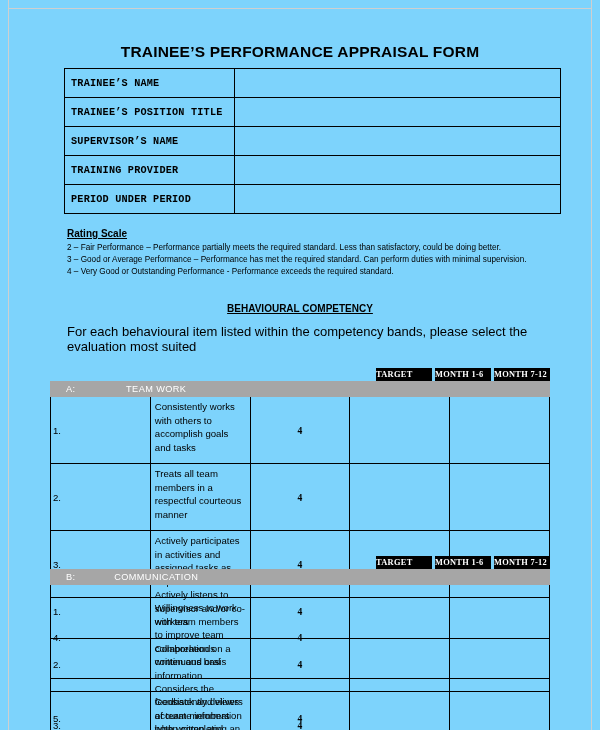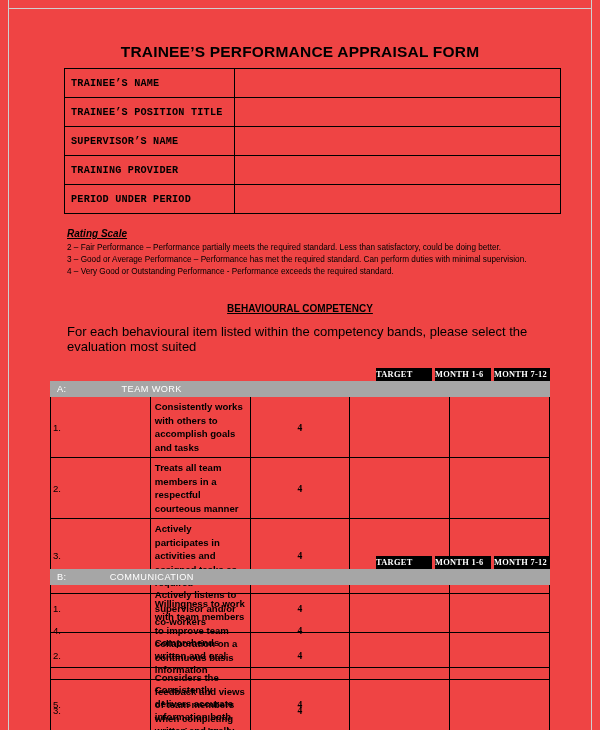--- a/index.html
+++ b/index.html
@@ -12,21 +12,21 @@
     height: 730px;
     font-family: "Liberation Sans", sans-serif;
     color: #000000;
     -webkit-font-smoothing: antialiased;
   }
   .page {
     position: relative;
     width: 600px;
     height: 730px;
     box-sizing: border-box;
-    background: #ef4444;
+    background: #7dd3fc;
     overflow: hidden;
   }
   
   .page-edge-left,
   .page-edge-right {
     position: absolute;
     top: 0;
     width: 1px;
     height: 730px;
     background: #cfcfcf;
@@ -82,21 +82,20 @@
   
   .rating-wrap {
     position: absolute;
     left: 67px;
     top: 228px;
     width: 480px;
   }
   .rating-title {
     font-size: 10px;
     font-weight: bold;
-    font-style: italic;
     text-decoration: underline;
     margin-bottom: 3px;
   }
   .rating-line {
     font-size: 8.2px;
     line-height: 12.1px;
     white-space: nowrap;
   }
 
   
@@ -152,36 +151,36 @@
     border-collapse: collapse;
     table-layout: fixed;
   }
   table.comp td {
     border: 1px solid #000000;
     font-size: 9.6px;
     vertical-align: middle;
   }
   
   td.c-num   { width: 16px;  padding: 3px 0 3px 2px; vertical-align: top; }
-  td.c-txt   { width: 310px; padding: 3px 4px 3px 4px; line-height: 13.5px; font-weight: bold; }
+  td.c-txt   { width: 310px; padding: 3px 4px 9px 4px; line-height: 13.5px; }
   td.c-tgt   { width: 58px;  text-align: center; font-weight: bold; font-size: 11px; font-family: "Liberation Serif", serif; }
   td.c-m1    { width: 58px; }
   td.c-m2    { width: 58px; }
 
   tr.band td {
     background: #a6a6a6;
     color: #ffffff;
     height: 14px;
     padding: 0;
     border: 1px solid #a6a6a6;
     font-size: 9.2px;
     letter-spacing: 0.4px;
   }
   tr.band td.band-letter {
-    padding-left: 6px;
+    padding-left: 15px;
     text-align: left;
   }
   tr.band td.band-blank {
     background: #a6a6a6;
     border-color: #a6a6a6;
   }
 
   tr.item td { height: 17px; }
   tr.item.tall td { height: 30px; }
 

